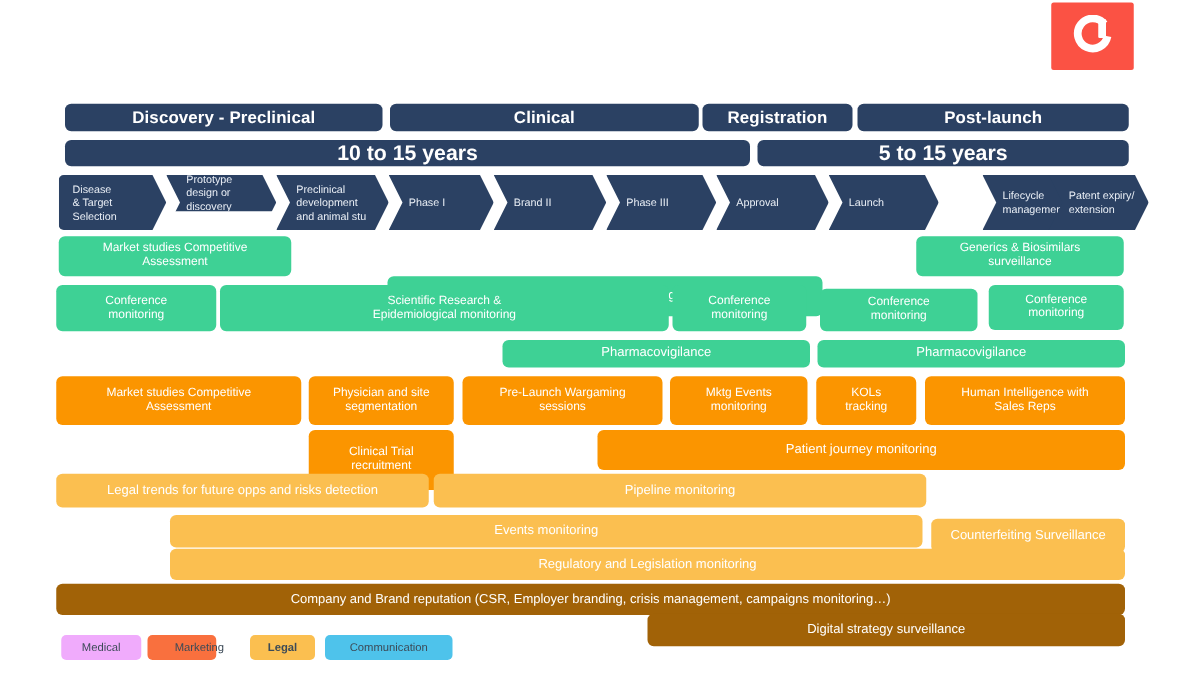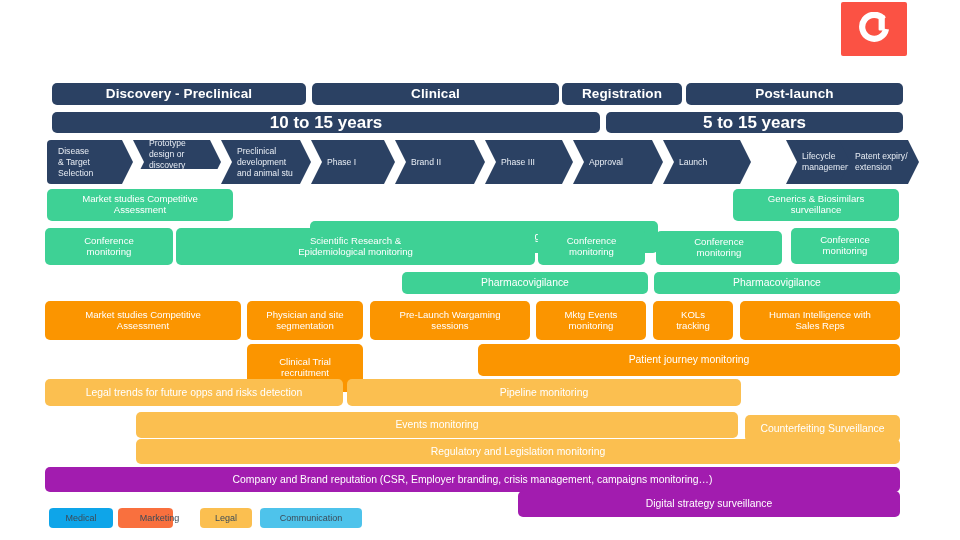--- a/index.html
+++ b/index.html
@@ -33,21 +33,21 @@
     color:#ffffff;
     line-height:1.12;
     padding:0 4px;
     overflow:hidden;
     white-space:pre-line;
   }
   .bar.navy{background:#2b4163;}
   .bar.green{background:#3ed195;}
   .bar.orange{background:#fb9500;}
   .bar.yellow{background:#fbbf50;}
-  .bar.blue{background:#a21caf;}
+  .bar.blue{background:#a16207;}
 
   .phase-title{font-size:13.5px;font-weight:700;letter-spacing:.1px;}
   .years{font-size:17px;font-weight:700;}
 
   
   .chev-strip{position:absolute;}
   .chev{
     position:absolute;
     background:#2b4163;
     box-sizing:border-box;
@@ -68,23 +68,23 @@
 
   
   .legend-chip{
     position:absolute;
     box-sizing:border-box;
     display:flex;align-items:center;justify-content:center;
     border-radius:4px;
     font-size:9px;
     color:#3c4a57;
   }
-  .legend-chip.c-medical{background:#0ea5e9;}
+  .legend-chip.c-medical{background:#f0abfc;}
   .legend-chip.c-marketing{background:#f9703e;}
-  .legend-chip.c-legal{background:#fbbf50;}
+  .legend-chip.c-legal{background:#fbbf50;font-weight:bold;}
   .legend-chip.c-communication{background:#4ec3eb;}
 </style>
 </head>
 <body>
 
 <div id="canvas">
 
   <div class="logo" id="logo" style="left: 841px; top: 2px; width: 66px; height: 54px; background: rgb(251, 82, 68);">
     <svg width="34" height="34" viewBox="0 0 34 34" aria-hidden="true">
       <path d="M26.5 7.2 A12 12 0 1 0 29 17" fill="none" stroke="#ffffff" stroke-width="6.2" stroke-linecap="butt"></path>

